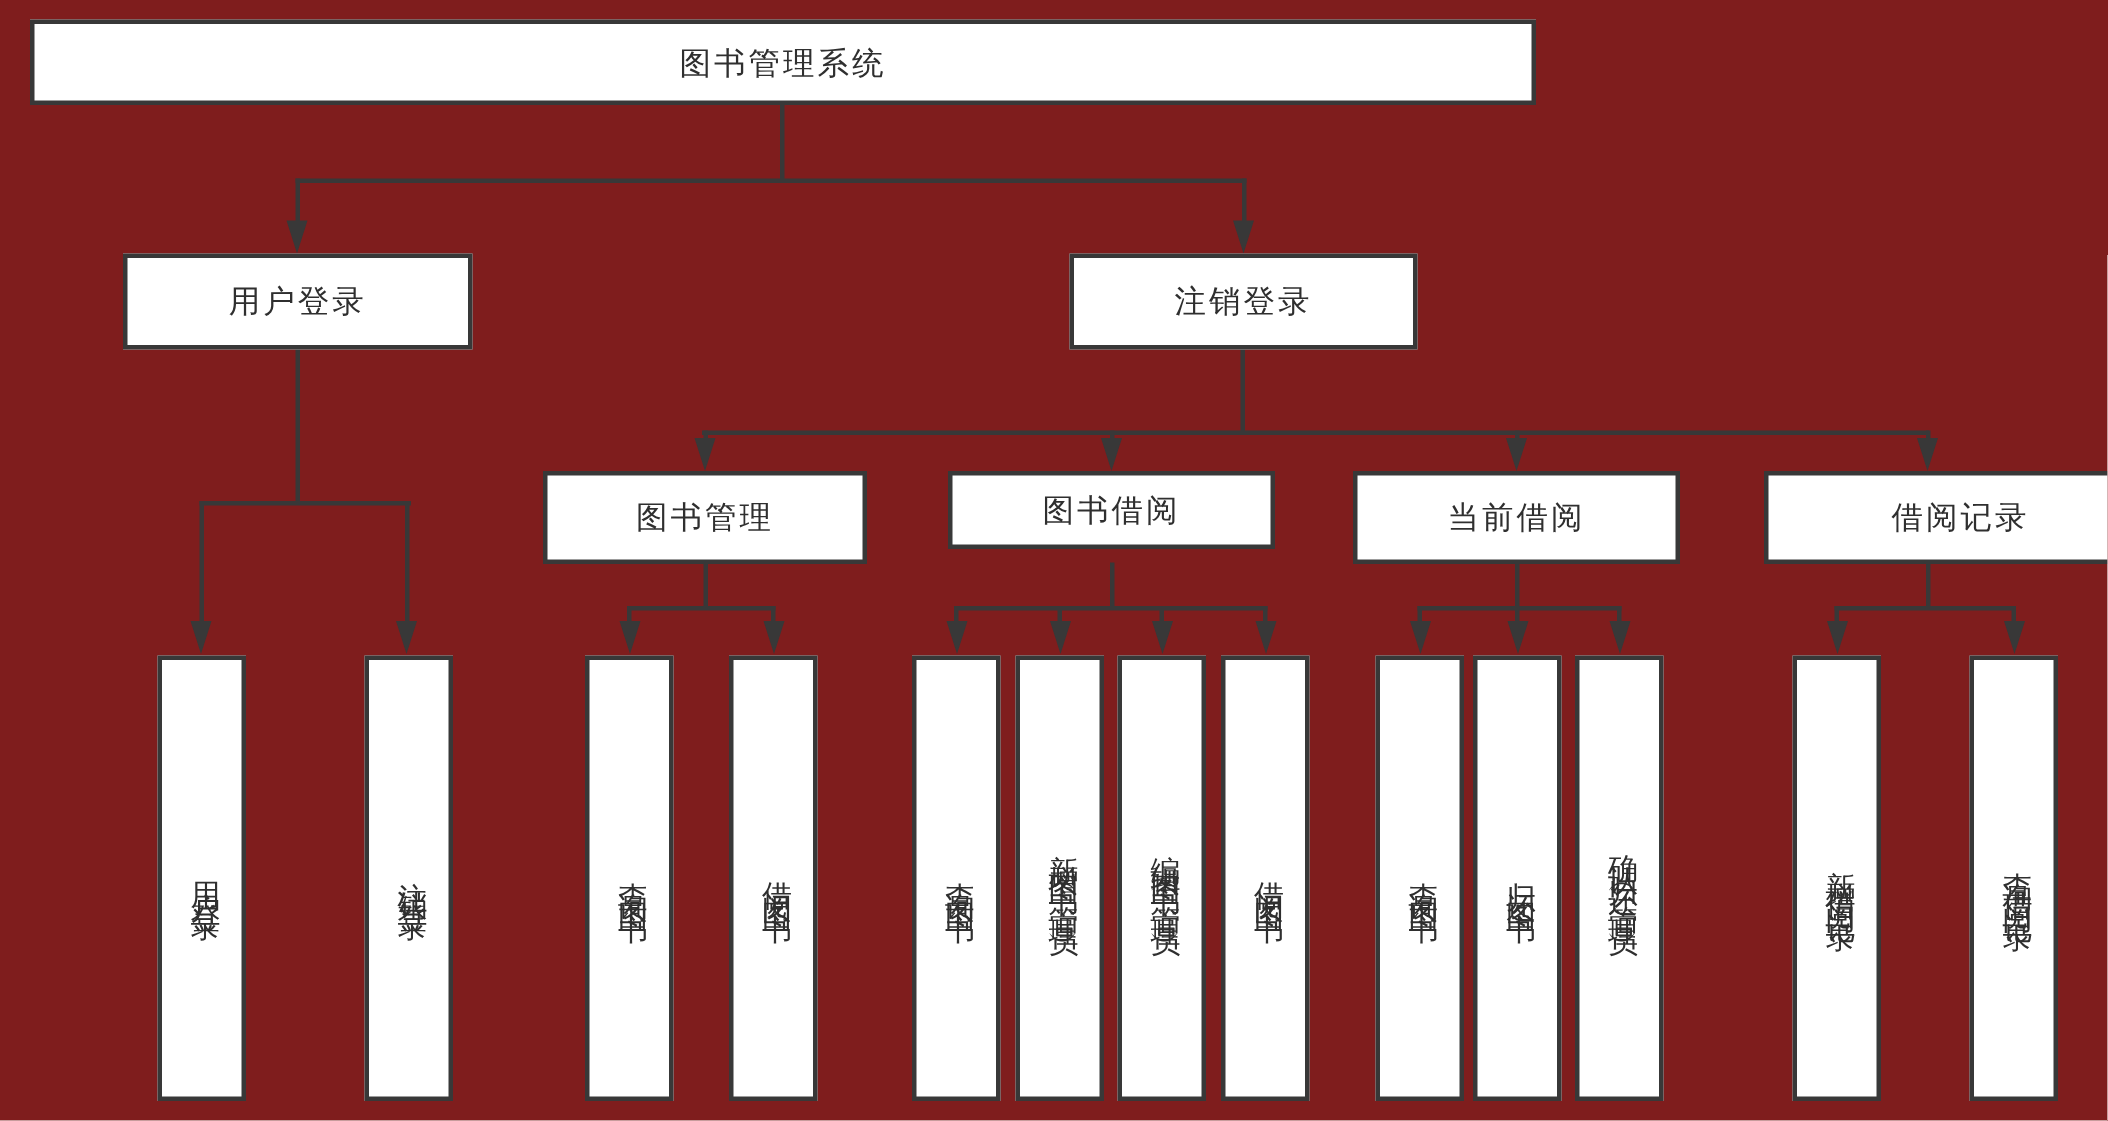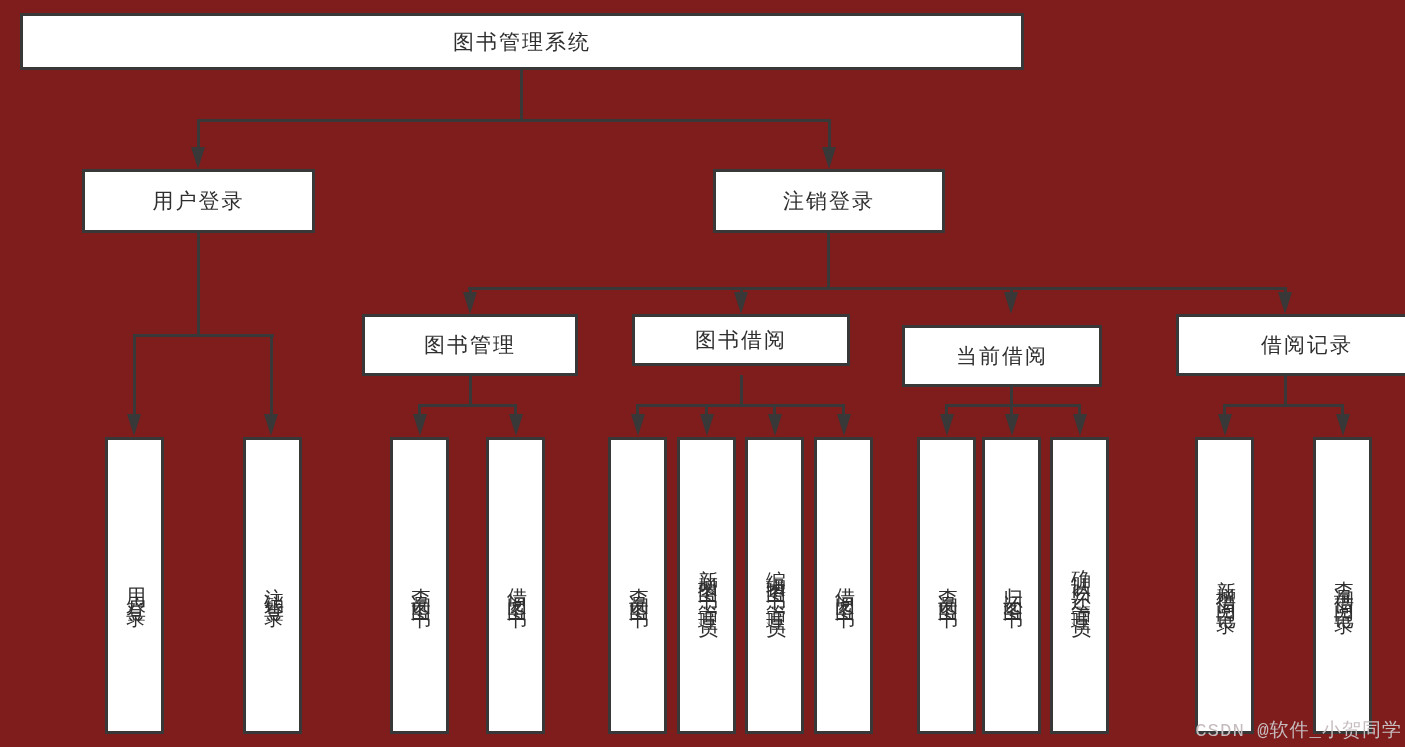--- a/index.html
+++ b/index.html
@@ -71,21 +71,21 @@
   <div class="arrow" style="left:1004px;top:292px"></div>
   <div class="vline" style="left:1284px;top:287px;height:8px"></div>
   <div class="arrow" style="left:1278px;top:292px"></div>
 
   <div class="node" style="left:362px;top:314px;width:216px;height:62px">
     <span>图书管理</span>
   </div>
   <div class="node" style="left:632px;top:314px;width:218px;height:52px">
     <span>图书借阅</span>
   </div>
-  <div class="node" style="left:902px;top:325px;width:200px;height:62px">
+  <div class="node" style="left:902px;top:314px;width:218px;height:62px">
     <span>当前借阅</span>
   </div>
   <div class="node" style="left:1176px;top:314px;width:262px;height:62px">
     <span>借阅记录</span>
   </div>
 
   <div class="vline" style="left:469px;top:375px;height:31px"></div>
   <div class="hline" style="left:418px;top:404px;width:99px"></div>
   <div class="vline" style="left:418px;top:404px;height:12px"></div>
   <div class="arrow" style="left:413px;top:414px"></div>
@@ -156,15 +156,14 @@
     <span class="vtext">确认归还（管理员）</span>
   </div>
 
   <div class="leaf" style="left:1195px">
     <span class="vtext">新增借阅记录</span>
   </div>
   <div class="leaf" style="left:1313px">
     <span class="vtext">查询借阅记录</span>
   </div>
 
-  <div class="watermark">CSDN @软件_小贺同学</div>
 
 </div>
 
 </body></html>

